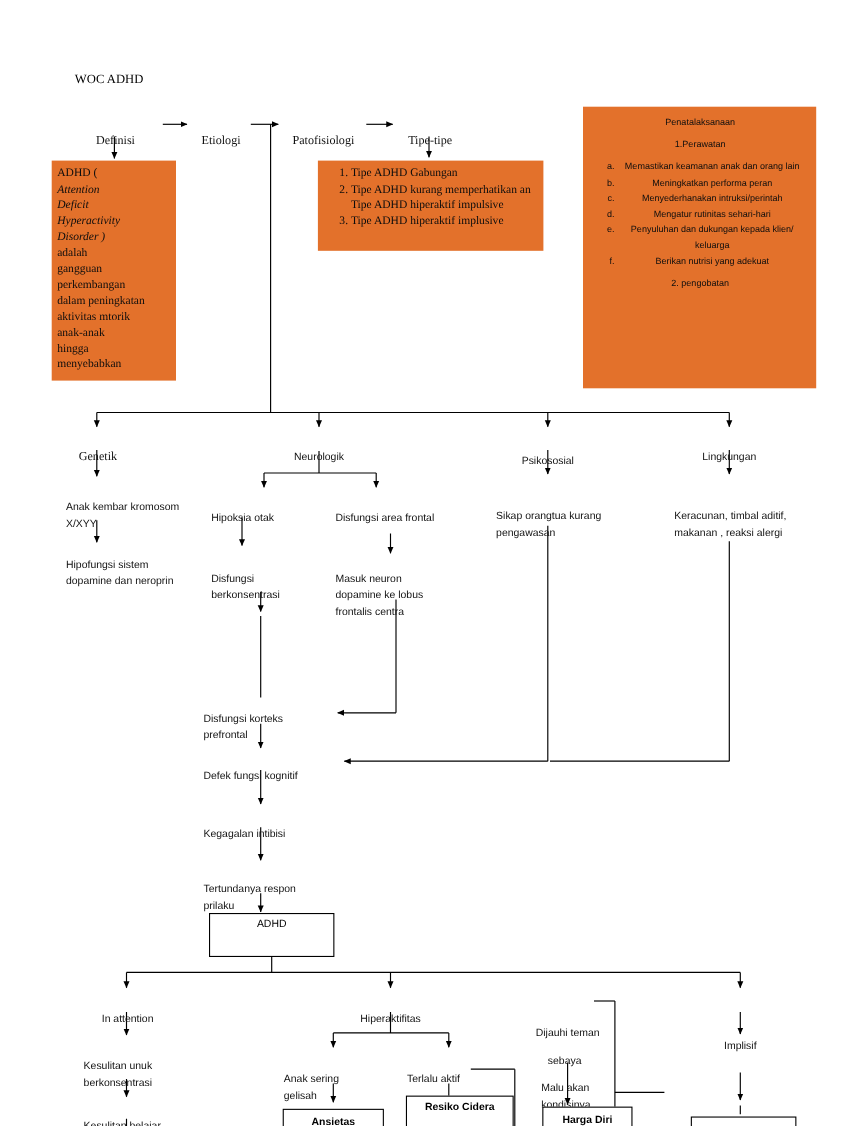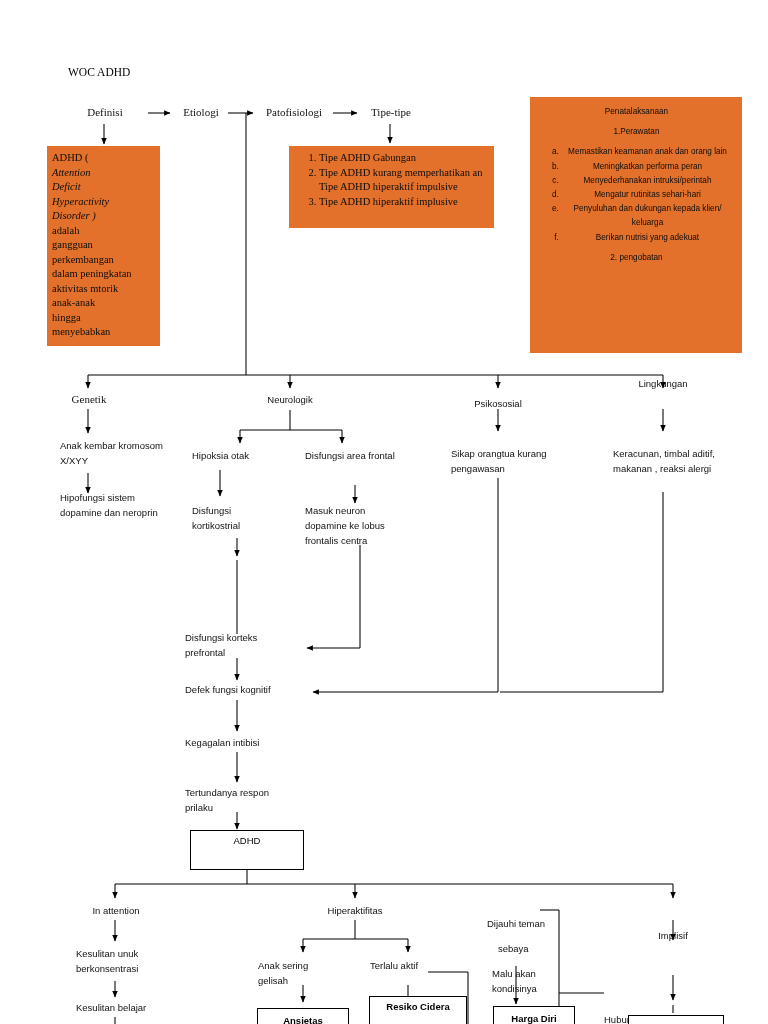--- a/index.html
+++ b/index.html
@@ -1,19 +1,19 @@
 <!DOCTYPE html>
 <html><head>
 <meta charset="utf-8">
 <style>
   html,body{margin:0;padding:0;background:#ffffff;}
   body{width:768px;height:1024px;position:relative;overflow:hidden;
        font-family:"Liberation Sans",sans-serif;color:#000;}
   #canvas{position:absolute;left:0;top:0;width:768px;height:1024px;}
-  .node{position:absolute;font-size:9.5px;line-height:15px;color:#111;}
+  .node{position:absolute;font-size:9.5px;line-height:15px;color:#111;margin-top:16px;}
   .node.serif{font-family:"Liberation Serif",serif;font-size:11px;}
   .ctr{text-align:center;}
   .obox{position:absolute;background:#E3712B;color:#0d0d0d;overflow:hidden;}
   .obox .t{font-family:"Liberation Serif",serif;font-size:10.5px;line-height:14.5px;}
   .obox .s{font-family:"Liberation Sans",sans-serif;font-size:8.2px;line-height:14.2px;text-align:center;}
   .wbox{position:absolute;border:1.3px solid #000;background:#fff;box-sizing:border-box;}
   .wbox .lbl{font-family:"Liberation Sans",sans-serif;font-weight:bold;font-size:9.5px;text-align:center;}
   .wbox .lbl.pl{font-weight:normal;font-family:"Liberation Sans",sans-serif;}
   ol.nl{margin:0;padding-left:20px;}
   ol.nl li{margin:0 0 0 0;}
@@ -160,27 +160,27 @@
       <li>Mengatur rutinitas sehari-hari</li>
       <li>Penyuluhan dan dukungan kepada klien/ keluarga</li>
       <li>Berikan nutrisi yang adekuat</li>
     </ol>
     <div class="s" style="margin-top:6px;">2. pengobatan</div>
   </div>
 
   <div class="node serif ctr" style="left:58px;top:392px;width:62px;">Genetik</div>
   <div class="node ctr" style="left:252px;top:392px;width:76px;">Neurologik</div>
   <div class="node ctr" style="left:462px;top:396px;width:72px;">Psikososial</div>
-  <div class="node ctr" style="left:623px;top:376px;width:80px;">Lingkungan</div>
+  <div class="node ctr" style="left:623px;top:392px;width:80px;">Lingkungan</div>
 
   <div class="node" style="left:60px;top:438px;width:110px;">Anak kembar kromosom X/XYY</div>
   <div class="node" style="left:60px;top:490px;width:112px;">Hipofungsi sistem dopamine dan neroprin</div>
 
   <div class="node" style="left:192px;top:448px;width:96px;">Hipoksia otak</div>
-  <div class="node" style="left:192px;top:503px;width:80px;">Disfungsi kortikostrial</div>
+  <div class="node" style="left:192px;top:503px;width:80px;">Disfungsi berkonsentrasi</div>
 
   <div class="node" style="left:305px;top:448px;width:92px;">Disfungsi area frontal</div>
   <div class="node" style="left:305px;top:503px;width:98px;">Masuk neuron dopamine ke lobus frontalis centra</div>
 
   <div class="node" style="left:451px;top:446px;width:116px;">Sikap orangtua kurang pengawasan</div>
 
   <div class="node" style="left:613px;top:446px;width:104px;">Keracunan, timbal aditif, makanan , reaksi alergi</div>
 
   <div class="node" style="left:185px;top:630px;width:106px;">Disfungsi korteks prefrontal</div>
   <div class="node" style="left:185px;top:682px;width:122px;">Defek fungsi kognitif</div>

